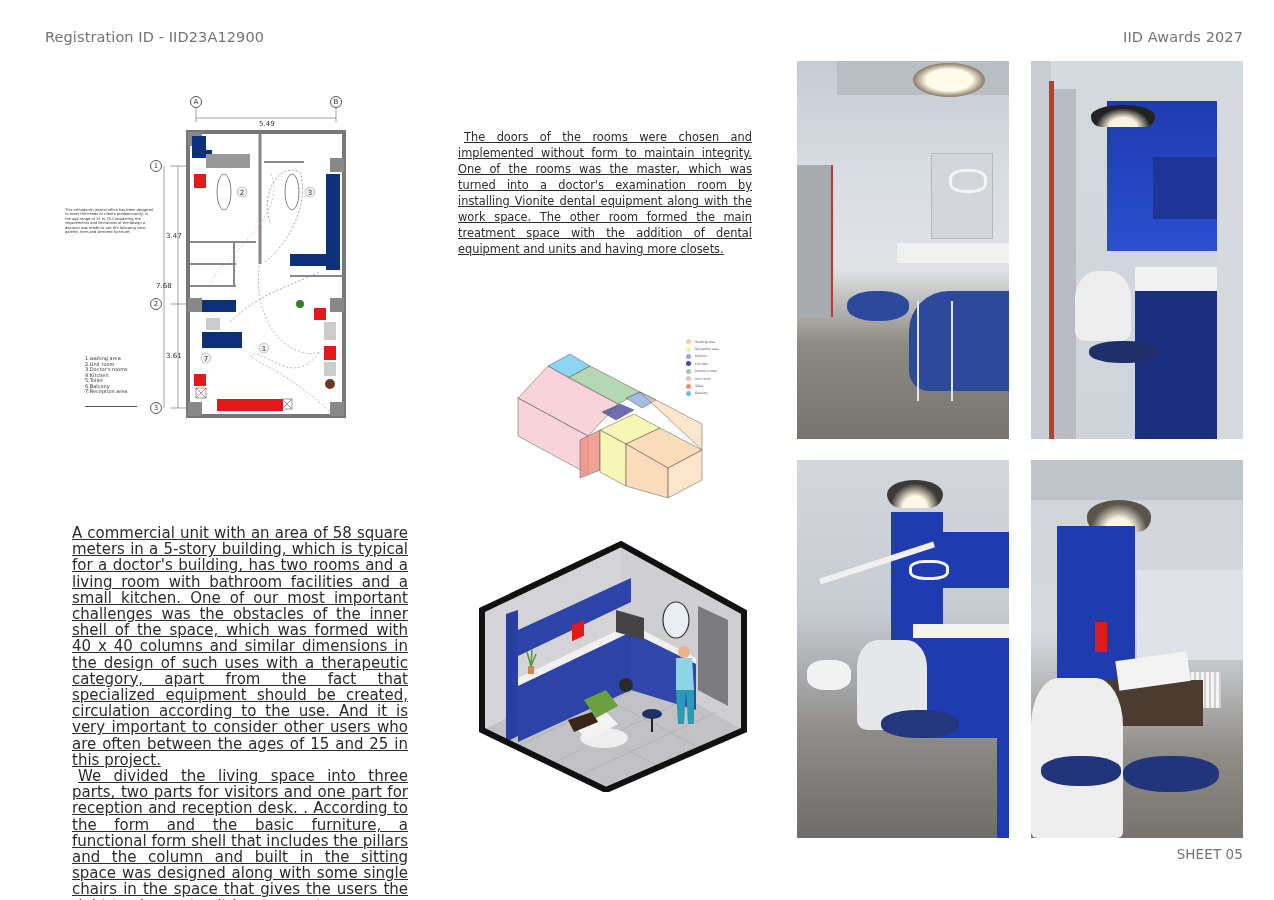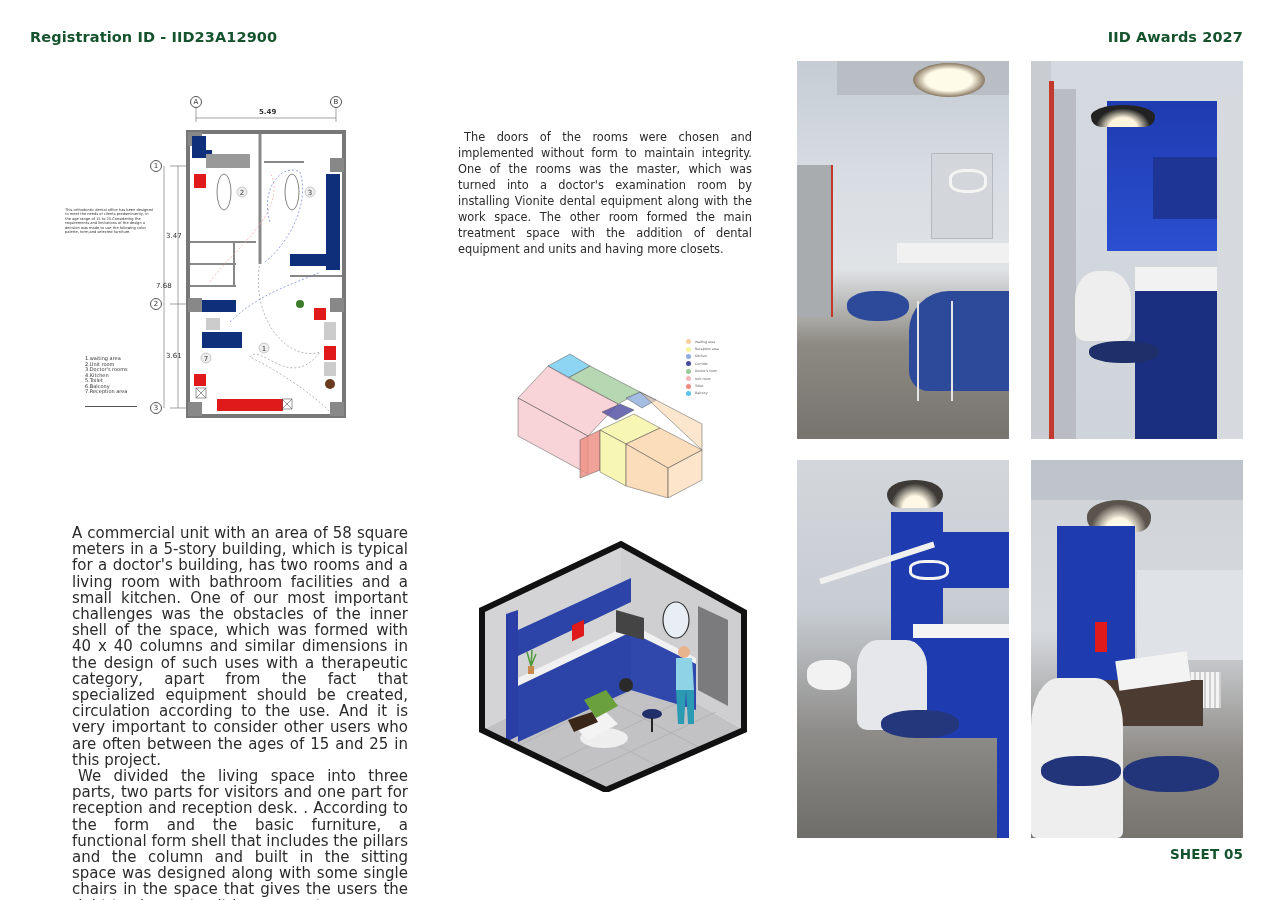--- a/index.html
+++ b/index.html
@@ -1,27 +1,27 @@
 <!DOCTYPE html>
 <html><head>
 <meta charset="utf-8">
 <style>
   * { box-sizing: border-box; margin: 0; padding: 0; }
   html, body { width: 1274px; height: 900px; background: #ffffff; overflow: hidden; }
   body { position: relative; font-family: "DejaVu Sans", "Liberation Sans", sans-serif; color: #2a2a2a; }
 
-  .hdr { position: absolute; font-family: "DejaVu Sans", sans-serif; font-weight: bold; color: #14532d; font-size: 14.5px; letter-spacing: 0.1px; }
+  .hdr { position: absolute; font-family: "DejaVu Sans", sans-serif; font-weight: normal; color: #737373; font-size: 14.5px; letter-spacing: 0.1px; margin-left: 15px; }
   #reg-id { left: 30px; top: 29px; }
   #awards { right: 31px; top: 29px; }
   #sheet { right: 31px; top: 846px; font-size: 13.5px; }
 
   .para { position: absolute; font-family: "DejaVu Sans", sans-serif; text-align: justify; color: #2b2b2b; }
   #para-top { left: 458px; top: 129px; width: 294px; font-size: 11.4px; line-height: 16px; }
   #para-main { left: 72px; top: 525px; width: 336px; font-size: 15px; line-height: 16.2px; }
-  .para p { margin: 0; }
+  .para p { margin: 0; text-decoration: underline; }
   .indent { text-indent: 6px; }
 
   
   #plan { position: absolute; left: 60px; top: 92px; width: 300px; height: 330px; }
   .grid-bubble { position: absolute; width: 12px; height: 12px; border: 1px solid #555; border-radius: 50%; font-size: 7px; text-align: center; line-height: 10px; background: #fff; color: #333; }
   .dim-text { position: absolute; font-size: 7px; color: #333; }
   .plan-note { position: absolute; left: 5px; top: 116px; width: 90px; font-size: 3.6px; line-height: 4.4px; color: #333; }
   .legend-list { position: absolute; left: 25px; top: 264px; font-size: 5px; line-height: 5.5px; color: #333; }
   .scale-bar { position: absolute; left: 25px; top: 312px; width: 52px; height: 3px; border-bottom: 1px solid #555; }
 
@@ -125,21 +125,21 @@
     <circle cx="240" cy="212" r="4" fill="#3a7a2a"></circle>
     <circle cx="270" cy="292" r="5" fill="#6b3b1f"></circle>
   </svg>
 
   <div class="grid-bubble" style="left:130px;top:4px;">A</div>
   <div class="grid-bubble" style="left:270px;top:4px;">B</div>
   <div class="grid-bubble" style="left:90px;top:68px;">1</div>
   <div class="grid-bubble" style="left:90px;top:206px;">2</div>
   <div class="grid-bubble" style="left:90px;top:310px;">3</div>
 
-  <div class="dim-text" style="left:199px;top:16px;font-weight:bold;">5.49</div>
+  <div class="dim-text" style="left:199px;top:28px;">5.49</div>
   <div class="dim-text" style="left:106px;top:140px;">3.47</div>
   <div class="dim-text" style="left:96px;top:190px;">7.68</div>
   <div class="dim-text" style="left:106px;top:260px;">3.61</div>
 
   <div class="plan-note">This orthodontic dental office has been designed to meet the needs of clients predominantly, in the age range of 15 to 25.Considering the requirements and limitations of the design a decision was made to use the following color palette, form,and selected furniture.</div>
 
   <div class="legend-list">
     <div>1.waiting area</div>
     <div>2.Unit room</div>
     <div>3.Doctor's rooms</div>

